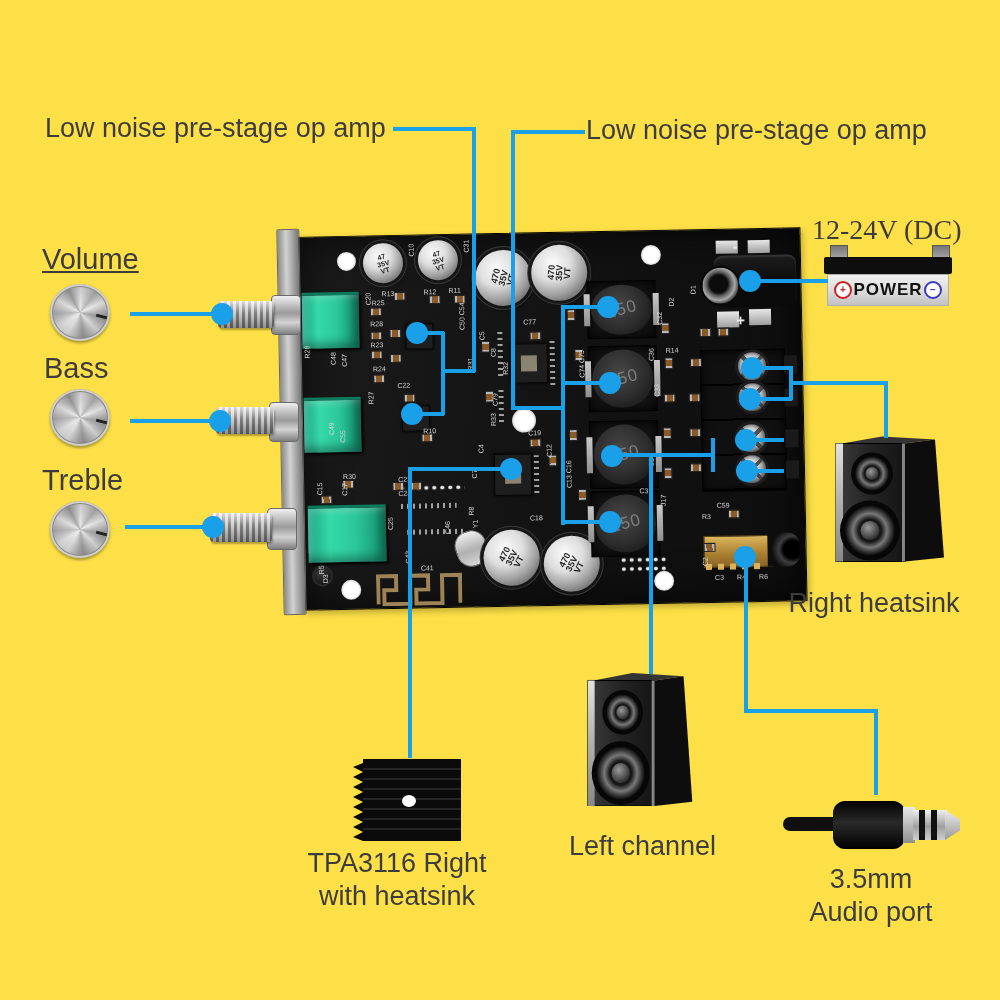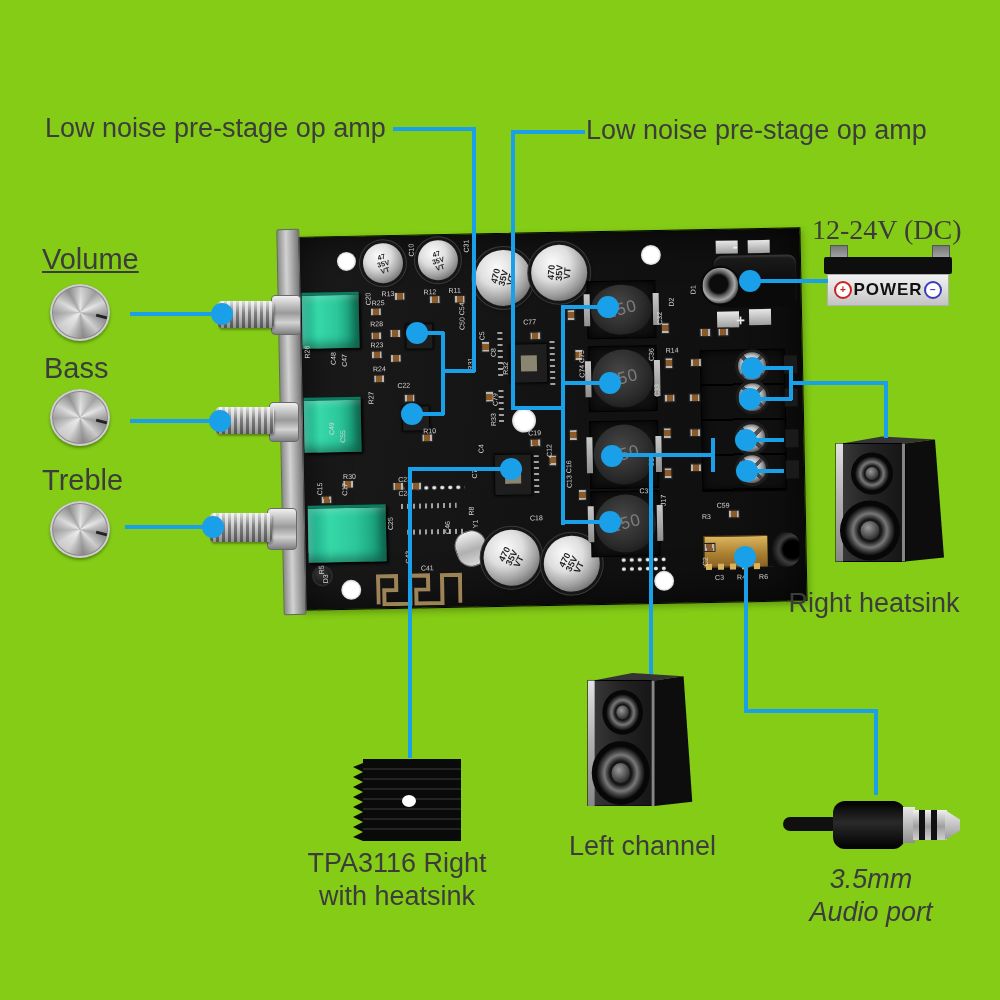--- a/index.html
+++ b/index.html
@@ -1,16 +1,16 @@
 <!DOCTYPE html>
 <html><head>
 <meta charset="utf-8">
 <style>
   html,body{margin:0;padding:0;background:#fff;}
-  .canvas{position:relative;width:1000px;height:1000px;background:#84cc16;overflow:hidden;
+  .canvas{position:relative;width:1000px;height:1000px;background:#fde047;overflow:hidden;
           font-family:"Liberation Sans",sans-serif;color:#3a3a3a;}
   .lbl{position:absolute;white-space:nowrap;font-size:27px;color:#3c3c3c;z-index:6;}
   .lbl.center{text-align:center;white-space:normal;line-height:33px;}
   
   #board{position:absolute;left:298px;top:232px;width:504px;height:372px;background:
          linear-gradient(100deg,#1b1b1b,#121212 55%,#0e0e0e);border:1px solid #000;
          transform:rotate(-1.1deg);z-index:1;box-shadow:inset 0 0 45px rgba(0,0,0,.8),2px 3px 6px rgba(0,0,0,.25);}
   #board > *{position:absolute;}
   .hole{border-radius:50%;background:radial-gradient(circle,#fff 55%,#cfcfcf 70%,#555 100%);}
   .pot{background:linear-gradient(90deg,#1ba584,#36d8a8 28%,#2cc89c 60%,#12906d);border-top:3px solid #0c7a5c;
@@ -93,21 +93,21 @@
   <div class="lbl" style="left:42px;top:243px;font-size:29px;text-decoration:underline;">Volume</div>
   <div class="lbl" style="left:44px;top:352px;font-size:29px;">Bass</div>
   <div class="lbl" style="left:42px;top:464px;font-size:29px;">Treble</div>
   <div class="lbl" style="left:812px;top:214px;font-size:28px;font-family:Liberation Serif, serif;">12-24V (DC)</div>
   <div class="lbl center" style="left:788px;top:587px;width:172px;">Right heatsink</div>
   <div class="lbl center" style="left:560px;top:830px;width:165px;">Left channel</div>
   <div class="lbl center" style="left:307px;top:847px;width:180px;">
     <span>TPA3116 Right</span><br>
     <span>with heatsink</span>
   </div>
-  <div class="lbl center" style="left:786px;top:863px;width:170px;font-style:italic;">
+  <div class="lbl center" style="left:786px;top:863px;width:170px;">
     <span>3.5mm</span><br>
     <span>Audio port</span>
   </div>
 
   <div id="board">
 
     <div class="hole" style="left:41px;top:15px;width:19px;height:19px;"></div>
     <div class="hole" style="left:345px;top:14px;width:20px;height:20px;"></div>
     <div class="hole" style="left:39px;top:343px;width:20px;height:20px;"></div>
     <div class="hole" style="left:352px;top:340px;width:20px;height:20px;"></div>

